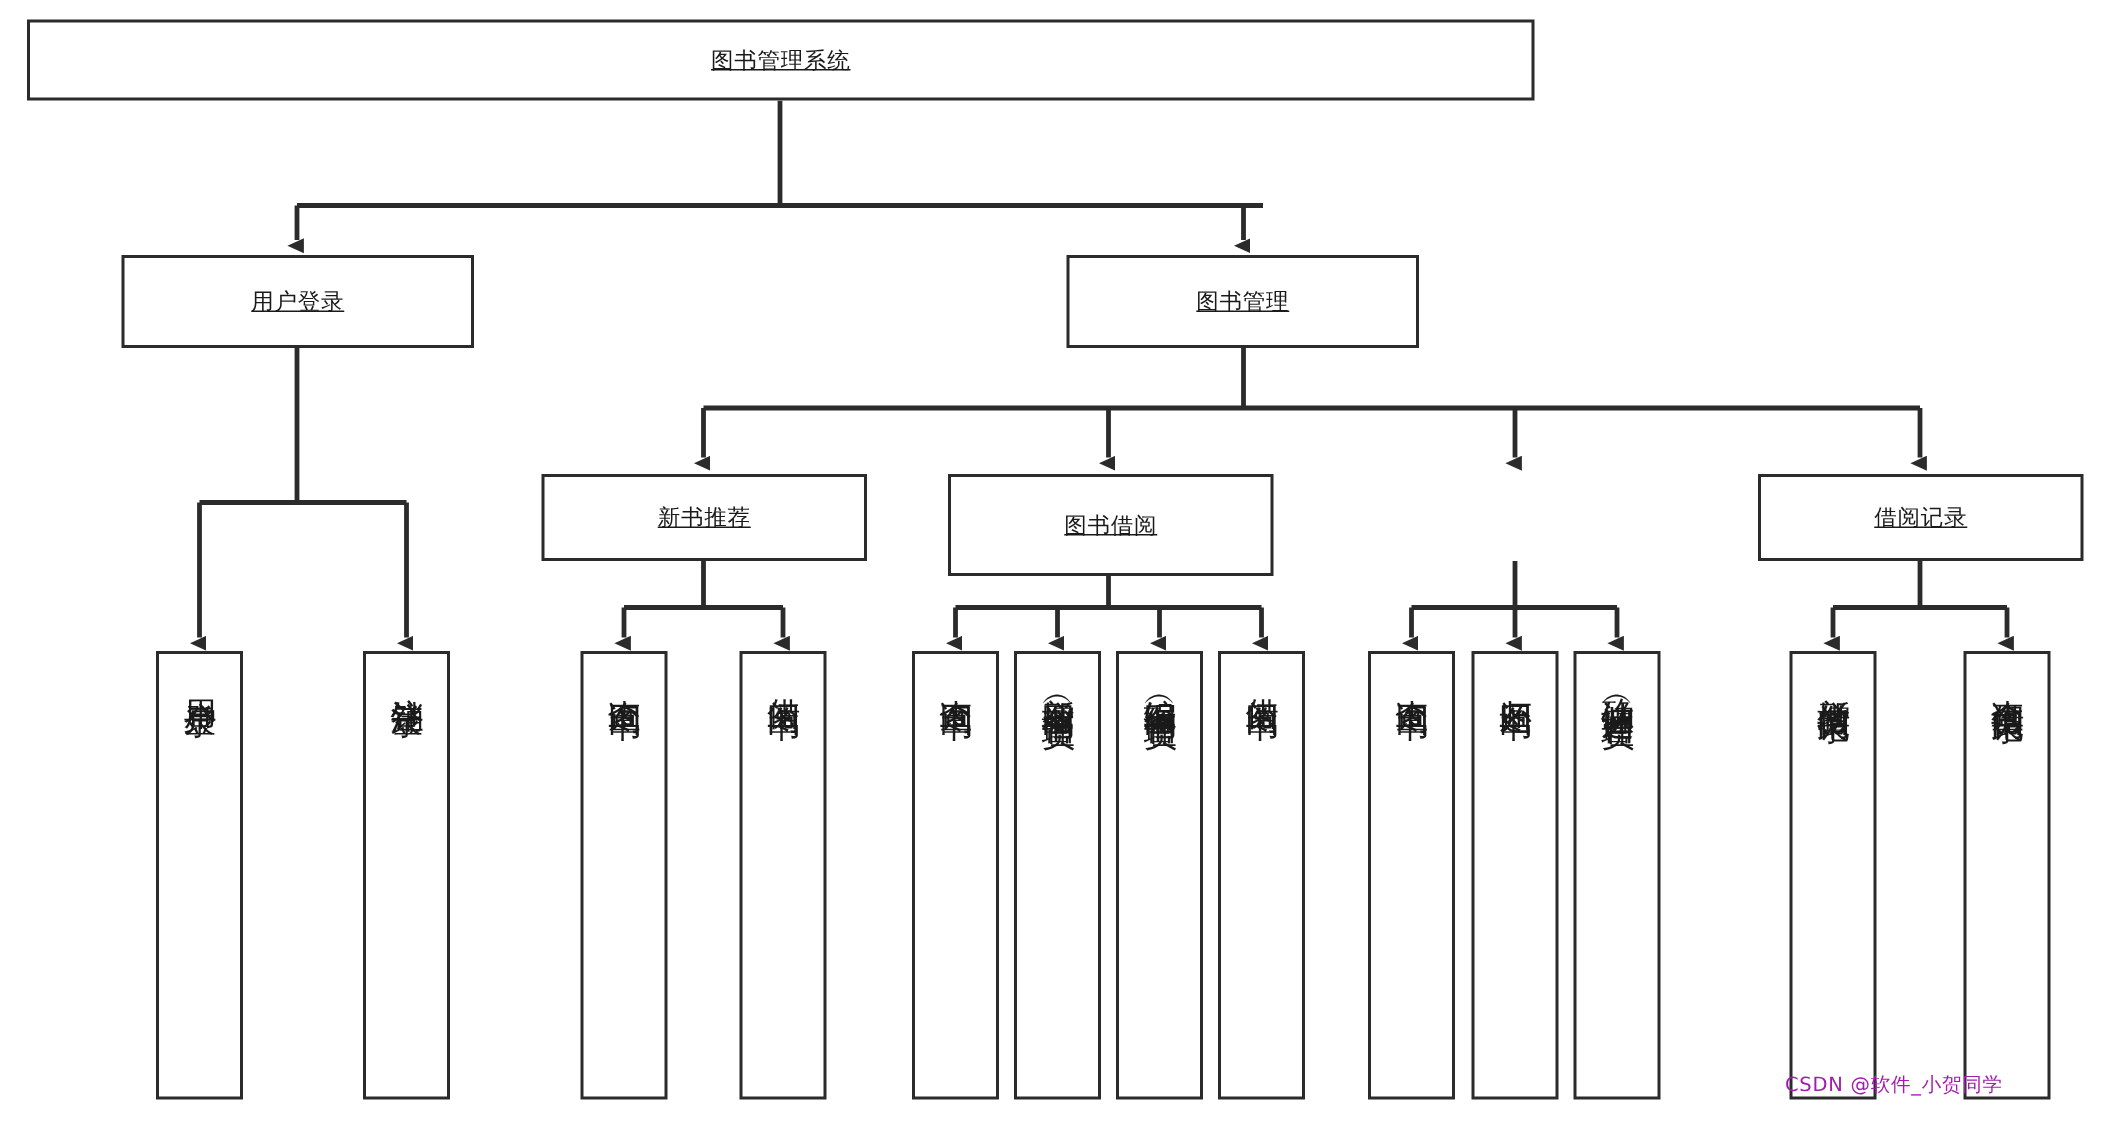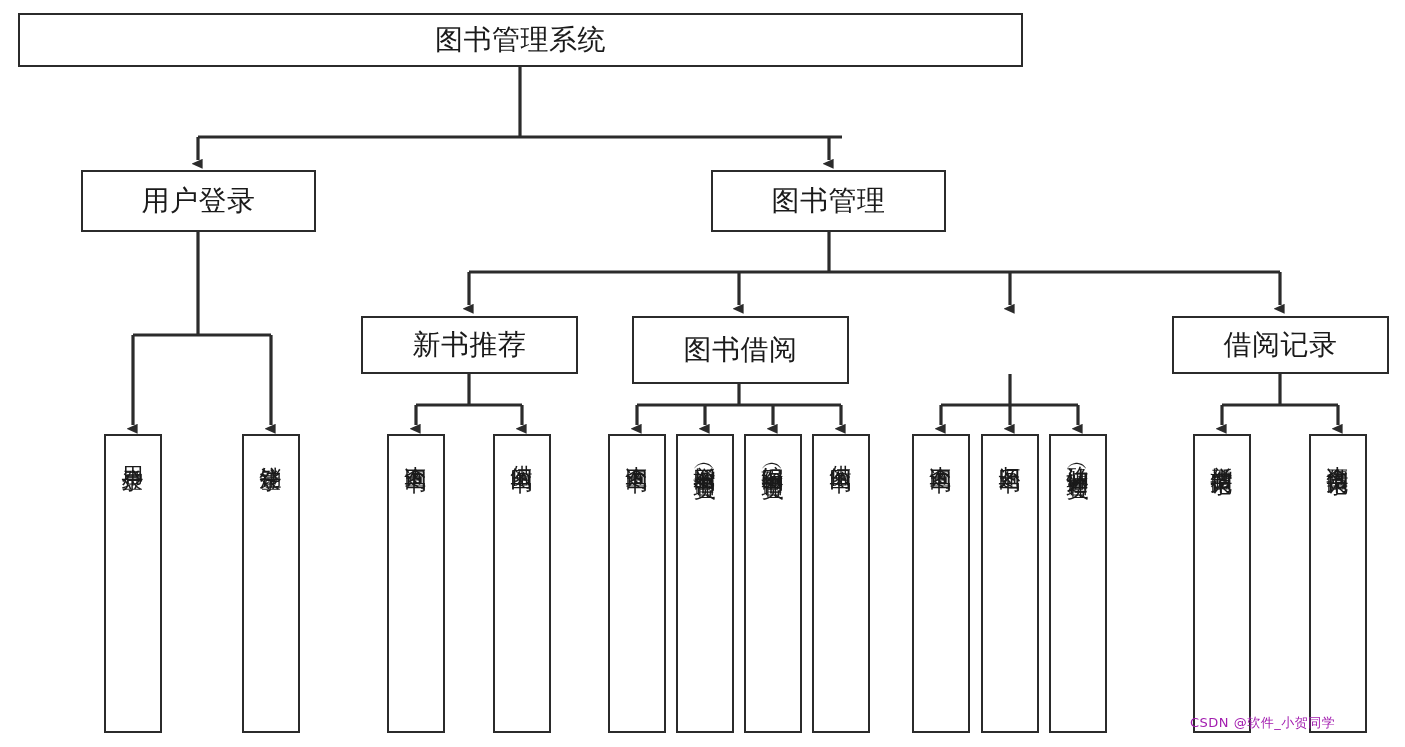--- a/index.html
+++ b/index.html
@@ -30,22 +30,23 @@
     position: absolute;
     box-sizing: border-box;
     background: #ffffff;
     border: 2px solid #2b2b2b;
     display: flex;
     align-items: center;
     justify-content: center;
     color: #1a1a1a;
   }
   .node.horiz {
-    font-size: 28px;
+    font-size: 15px;
     letter-spacing: 0.5px;
+    text-decoration: underline;
   }
   .node.vert {
     align-items: flex-start;
     justify-content: center;
     padding-top: 12px;
   }
   .node.vert .vlabel {
     writing-mode: vertical-rl;
     text-orientation: upright;
     font-size: 22px;

